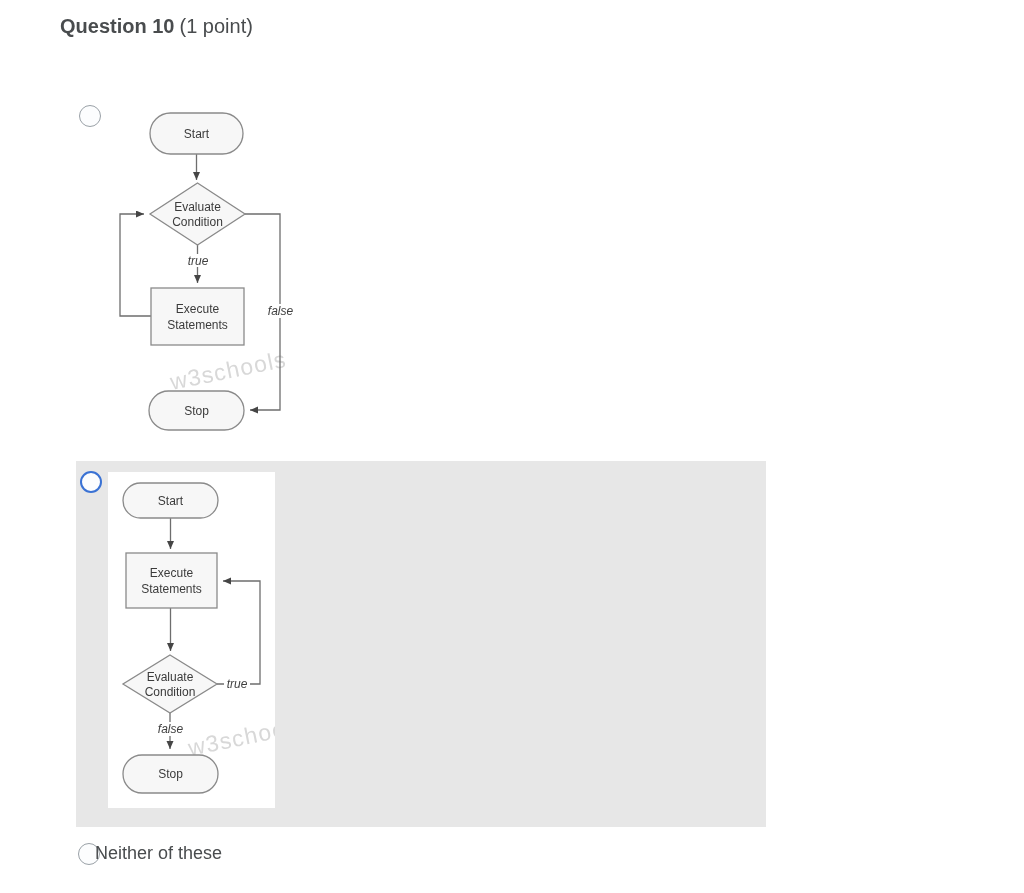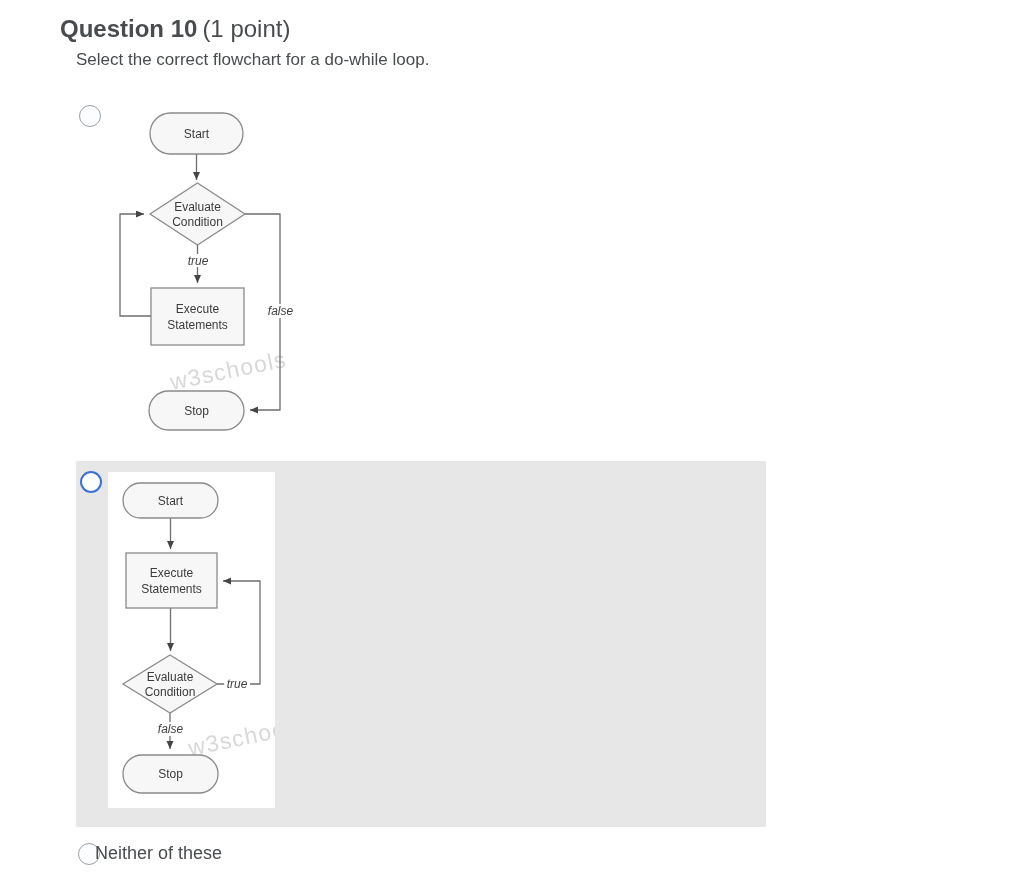--- a/index.html
+++ b/index.html
@@ -1,19 +1,19 @@
 <!DOCTYPE html>
 <html><head>
 <meta charset="utf-8">
 <style>
   * { margin:0; padding:0; box-sizing:border-box; }
   html,body { width:1024px; height:893px; background:#ffffff; font-family:"Liberation Sans", sans-serif; }
   .page { position:relative; width:1024px; height:893px; overflow:hidden; background:#ffffff; }
 
-  .q-header { position:absolute; left:60px; top:15px; font-size:24px; color:#494c4e; white-space:nowrap; }
+  .q-header { position:absolute; left:60px; top:15px; font-size:20px; color:#494c4e; white-space:nowrap; }
   .q-title  { font-weight:700; }
   .q-points { font-weight:400; margin-left:5px; }
   .q-prompt { position:absolute; left:76px; top:50px; font-size:17px; color:#494c4e; white-space:nowrap; }
 
   .radio { position:absolute; width:22px; height:22px; border-radius:50%; background:#fcfdfe;
            border:1.5px solid #9aa1a7; cursor:pointer; }
   .radio.blue { border:2px solid #3a72d4; }
 
   .panel { position:absolute; left:76px; top:461px; width:690px; height:366px; background:#e7e7e7; }
   .img-box { position:absolute; left:108px; top:472px; width:167px; height:336px; background:#ffffff; overflow:hidden; }
@@ -29,21 +29,20 @@
   text.wm { font-size:23px; fill:#d8d8d8; text-anchor:start; letter-spacing:1.2px; }
 </style>
 </head>
 <body>
 
 <div class="page">
 
   <div class="q-header">
     <span class="q-title">Question 10</span><span class="q-points">(1 point)</span>
   </div>
-  <div class="q-prompt">Select the correct flowchart for a do-while loop.</div>
 
   <span class="radio" style="left:79px; top:105px;"></span>
 
   <svg class="fc" style="left:105px; top:105px;" width="215" height="345" viewBox="105 105 215 345" xmlns="http://www.w3.org/2000/svg">
     <defs>
       <marker id="arrA" markerUnits="userSpaceOnUse" markerWidth="9" markerHeight="8" refX="8" refY="3.5" orient="auto">
         <path d="M0,0 L8,3.5 L0,7 Z" fill="#454545"></path>
       </marker>
     </defs>
     <text class="wm" x="172" y="390" transform="rotate(-11.5 172 390)">w3schools</text>

